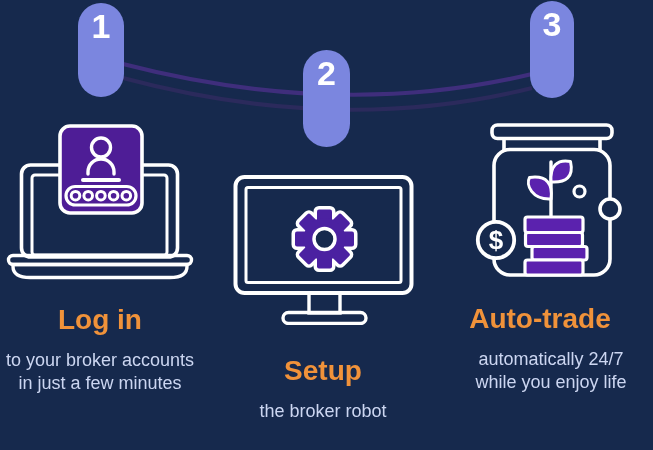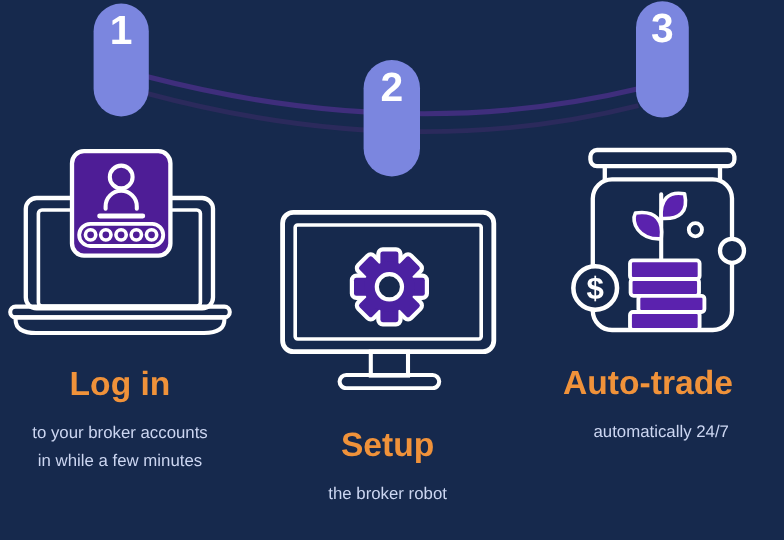--- a/index.html
+++ b/index.html
@@ -33,21 +33,21 @@
   .pill-3{left:530px;top:1px;width:44px;height:97px;border-radius:22px;}
   .step-title{
     position:absolute;z-index:3;text-align:center;
     color:var(--heading-orange,#F0923A);font-size:28px;font-weight:bold;
   }
   .t1{left:0;top:304px;width:200px;}
   .t2{left:213px;top:355px;width:220px;}
   .t3{left:438px;top:303px;width:204px;}
   .step-desc{
     position:absolute;z-index:3;text-align:center;
-    color:var(--body-text,#CCD6F1);font-size:14px;line-height:22.5px;
+    color:var(--body-text,#CCD6F1);font-size:18px;line-height:22.5px;
   }
   .d1{left:0;top:349px;width:200px;}
   .d2{left:213px;top:400px;width:220px;}
   .d3{left:449px;top:348px;width:204px;}
 </style>
 </head>
 <body>
 
 <div class="canvas">
 
@@ -141,22 +141,23 @@
       <text x="26" y="131" text-anchor="middle" font-size="26" font-weight="bold" fill="#FFFFFF" stroke="none" font-family="Liberation Sans, sans-serif">$</text>
     </g>
   </svg>
 
   <div class="step-title t1">Log in</div>
   <div class="step-title t2">Setup</div>
   <div class="step-title t3">Auto-trade</div>
 
   <p class="step-desc d1">
     <span>to your broker accounts</span><br>
-    <span>in while a few minutes</span>
+    <span>in just a few minutes</span>
   </p>
   <p class="step-desc d2">
     <span>the broker robot</span><br>
   </p>
   <p class="step-desc d3">
     <span>automatically 24/7</span><br>
+    <span>while you enjoy life</span>
   </p>
 
 </div>
 
 </body></html>

